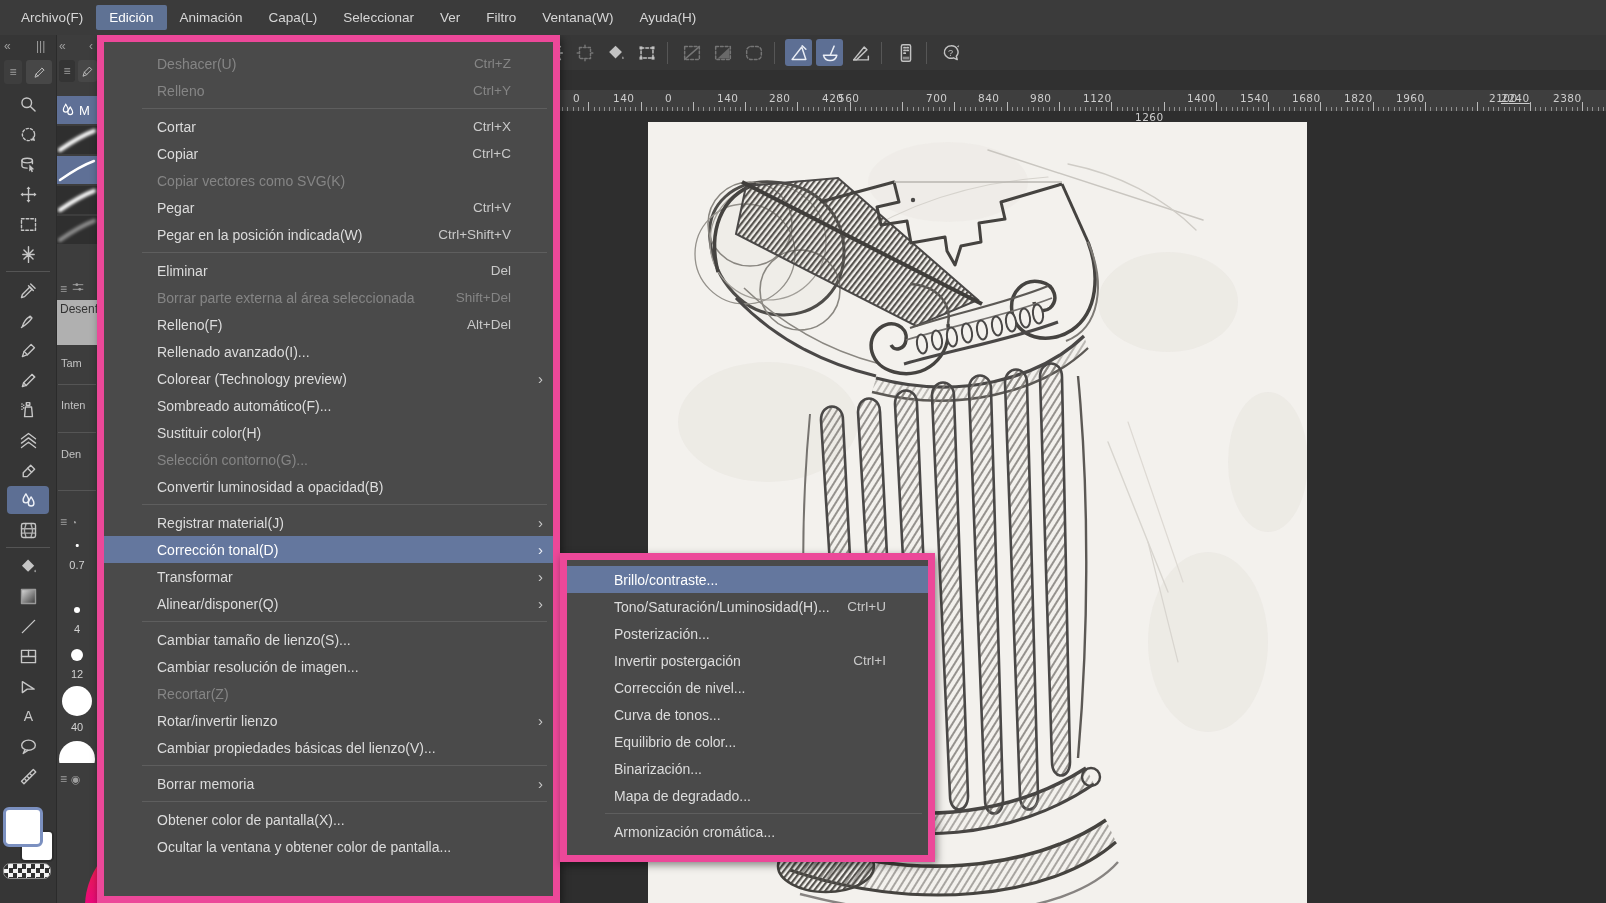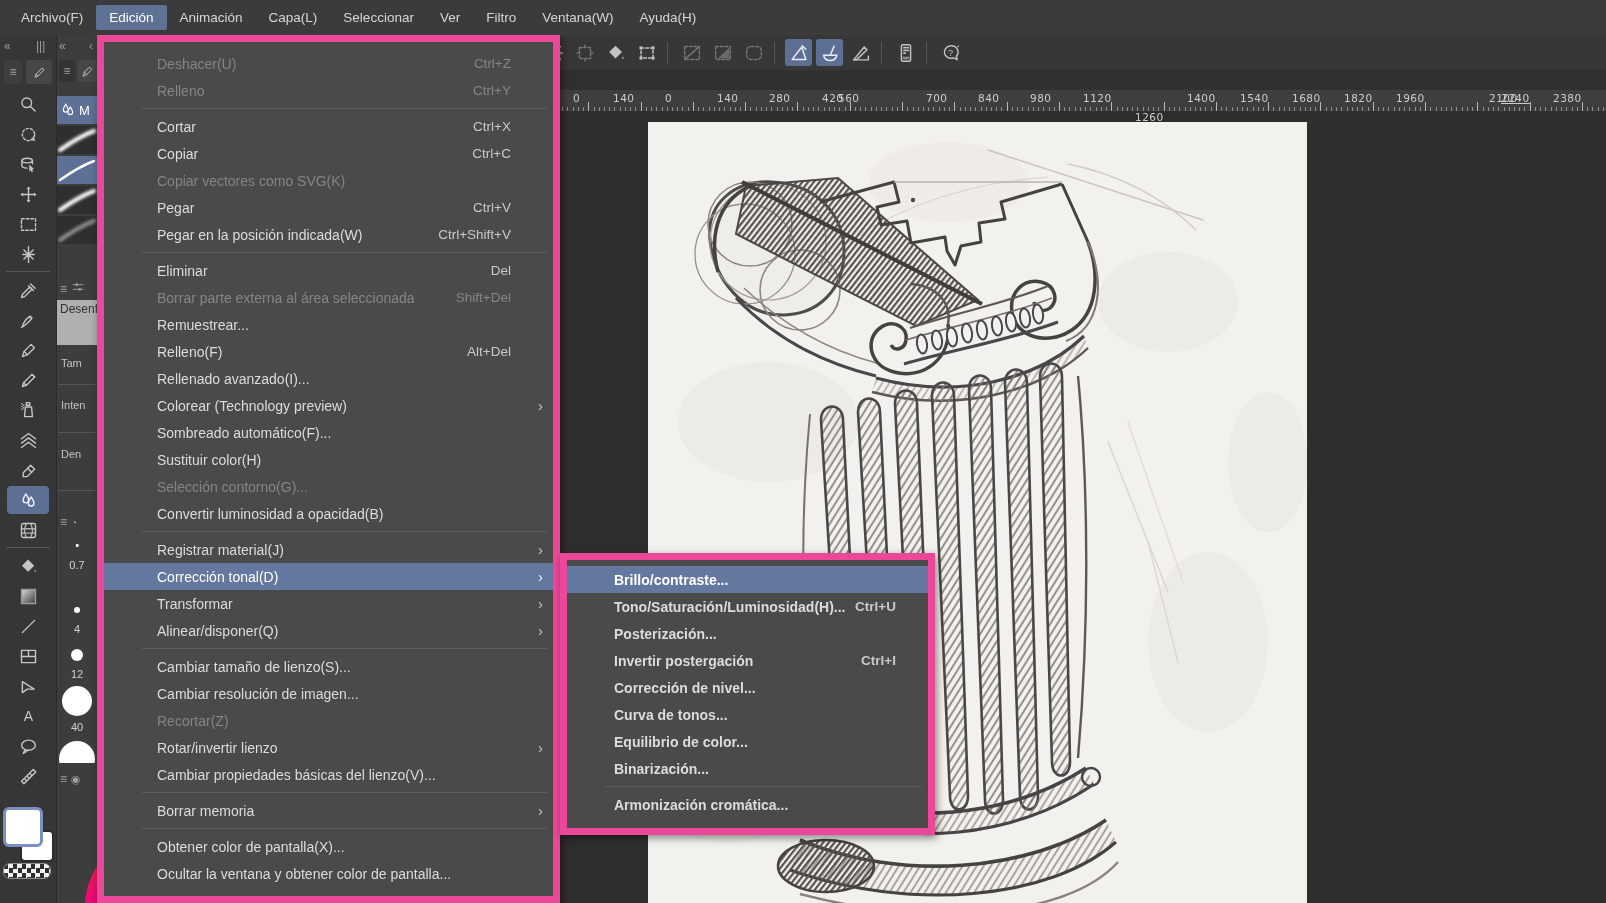--- a/index.html
+++ b/index.html
@@ -61,21 +61,21 @@
   .prop-sep{position:absolute;left:1px;width:38px;height:1px;background:#555;}
   .size-dot{position:absolute;background:#fff;border-radius:50%;left:50%;transform:translateX(-50%);}
   .size-num{position:absolute;width:40px;text-align:center;font-size:11px;color:#d2d2d2;}
 
   
   .menu-panel{background:#4a4a4a;box-shadow:2px 3px 8px rgba(0,0,0,.45);border:7px solid #ec4899;}
   #editmenu{left:97px;top:35px;width:463px;height:868px;z-index:30;padding-top:8px;box-sizing:border-box;}
   #submenu{left:560px;top:553px;width:375px;z-index:31;padding:6px 0 10px 0;box-sizing:border-box;}
   .menu-row{height:27px;display:flex;align-items:center;font-size:14px;color:#dcdcdc;position:relative;cursor:default;}
   #editmenu .menu-row{padding-left:53px;padding-right:14px;}
-  #submenu .menu-row{padding-left:47px;padding-right:20px;font-weight:bold;}
+  #submenu .menu-row{padding-left:47px;padding-right:30px;}
   .menu-row .lbl{flex:1;white-space:nowrap;overflow:hidden;}
   .menu-row .sc{font-size:13.5px;color:#c9c9c9;margin-right:28px;white-space:nowrap;}
   #submenu .menu-row .sc{margin-right:12px;}
   .menu-row .arrow{position:absolute;right:10px;font-size:15px;color:#c9c9c9;}
   .menu-row.disabled,.menu-row.disabled .sc{color:#858585;}
   .menu-row.hl{background:#64779e;color:#ffffff;}
   .menu-row.hl .sc,.menu-row.hl .arrow{color:#eef1f7;}
   .menu-sep{height:1px;background:#5e5e5e;margin:4px 6px 4px 38px;}
 
   
@@ -587,23 +587,20 @@
     <div class="menu-sep"></div>
     <div class="menu-row">
       <span class="lbl">Eliminar</span>
       <span class="sc">Del</span>
     </div>
     <div class="menu-row disabled">
       <span class="lbl">Borrar parte externa al área seleccionada</span>
       <span class="sc">Shift+Del</span>
     </div>
     <div class="menu-row">
-      <span class="lbl">Remuestrear...</span>
-    </div>
-    <div class="menu-row">
       <span class="lbl">Relleno(F)</span>
       <span class="sc">Alt+Del</span>
     </div>
     <div class="menu-row">
       <span class="lbl">Rellenado avanzado(I)...</span>
     </div>
     <div class="menu-row">
       <span class="lbl">Colorear (Technology preview)</span>
       <span class="arrow">›</span>
     </div>
@@ -686,20 +683,23 @@
       <span class="lbl">Corrección de nivel...</span>
     </div>
     <div class="menu-row">
       <span class="lbl">Curva de tonos...</span>
     </div>
     <div class="menu-row">
       <span class="lbl">Equilibrio de color...</span>
     </div>
     <div class="menu-row">
       <span class="lbl">Binarización...</span>
+    </div>
+    <div class="menu-row">
+      <span class="lbl">Mapa de degradado...</span>
     </div>
     <div class="menu-sep"></div>
     <div class="menu-row">
       <span class="lbl">Armonización cromática...</span>
     </div>
   </div>
 
 <div id="menubar" class="abs">
     <span class="mb-item">Archivo(F)</span>
     <span class="mb-item active">Edición</span>

